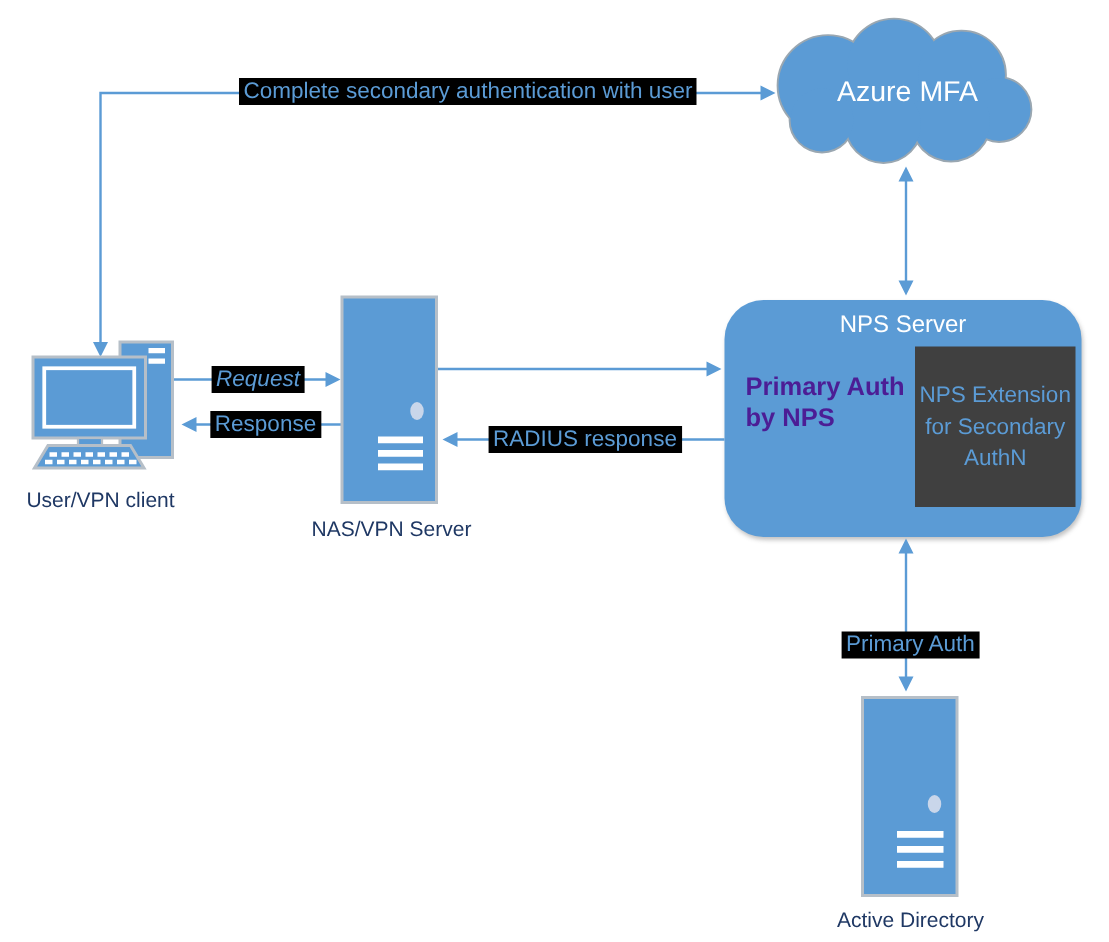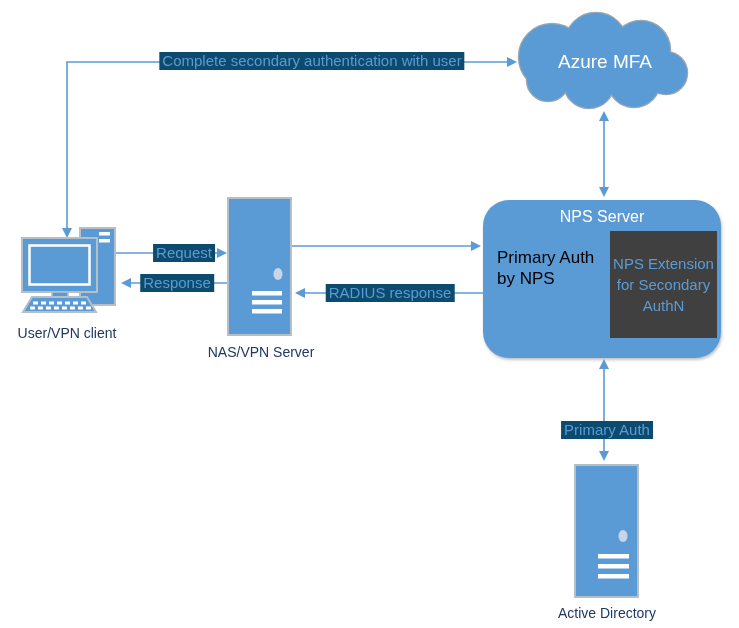--- a/index.html
+++ b/index.html
@@ -20,37 +20,37 @@
     box-shadow:1px 2px 3px rgba(120,120,120,.45);
     box-sizing:border-box;
   }
   .nps-title{
     position:absolute;left:0;top:8px;width:100%;
     text-align:center;
     color:#fff;font-size:16px;
   }
   .nps-primary{
     position:absolute;left:14px;top:47px;width:112px;
-    color:#000000;font-size:17px;line-height:1.25;
+    color:#4c1d95;font-size:17px;line-height:1.25;font-weight:bold;
   }
   .nps-ext-box{
     position:absolute;left:127px;top:31px;width:107px;height:107px;
     background:#404040;
     display:flex;align-items:center;justify-content:center;
     text-align:center;
   }
   .nps-ext-text{
     color:#5B9BD5;font-size:15px;line-height:1.42;
     padding:0 2px;
   }
   
   .flow-label{
     position:absolute;
     transform:translate(-50%,-50%);
-    background:#0c4a6e;
+    background:#000000;
     color:#5B9BD5;
     font-size:15px;
     white-space:nowrap;
     padding:0 3px;
     line-height:1.2;
   }
   
   .caption{
     position:absolute;
     transform:translate(-50%,-50%);
@@ -169,21 +169,21 @@
     </g>
   </svg>
 
   <div class="cloud-text" style="left:605px;top:62px;text-align:center;">Azure MFA</div>
 
   <div class="flow-label" style="left:312px;top:61px;">Complete secondary authentication with user</div>
 
 
   <div class="flow-label" style="left:607px;top:430px;">Primary Auth</div>
 
-  <div class="flow-label" style="left:184px;top:253px;">Request</div>
+  <div class="flow-label" style="left:172px;top:253px;font-style:italic;">Request</div>
 
   <div class="flow-label" style="left:177px;top:283px;">Response</div>
 
 
   <div class="flow-label" style="left:390px;top:293px;">RADIUS response</div>
 
   <div class="caption" style="left:67px;top:333px;">User/VPN client</div>
 
   <div class="caption" style="left:261px;top:352px;">NAS/VPN Server</div>
 

